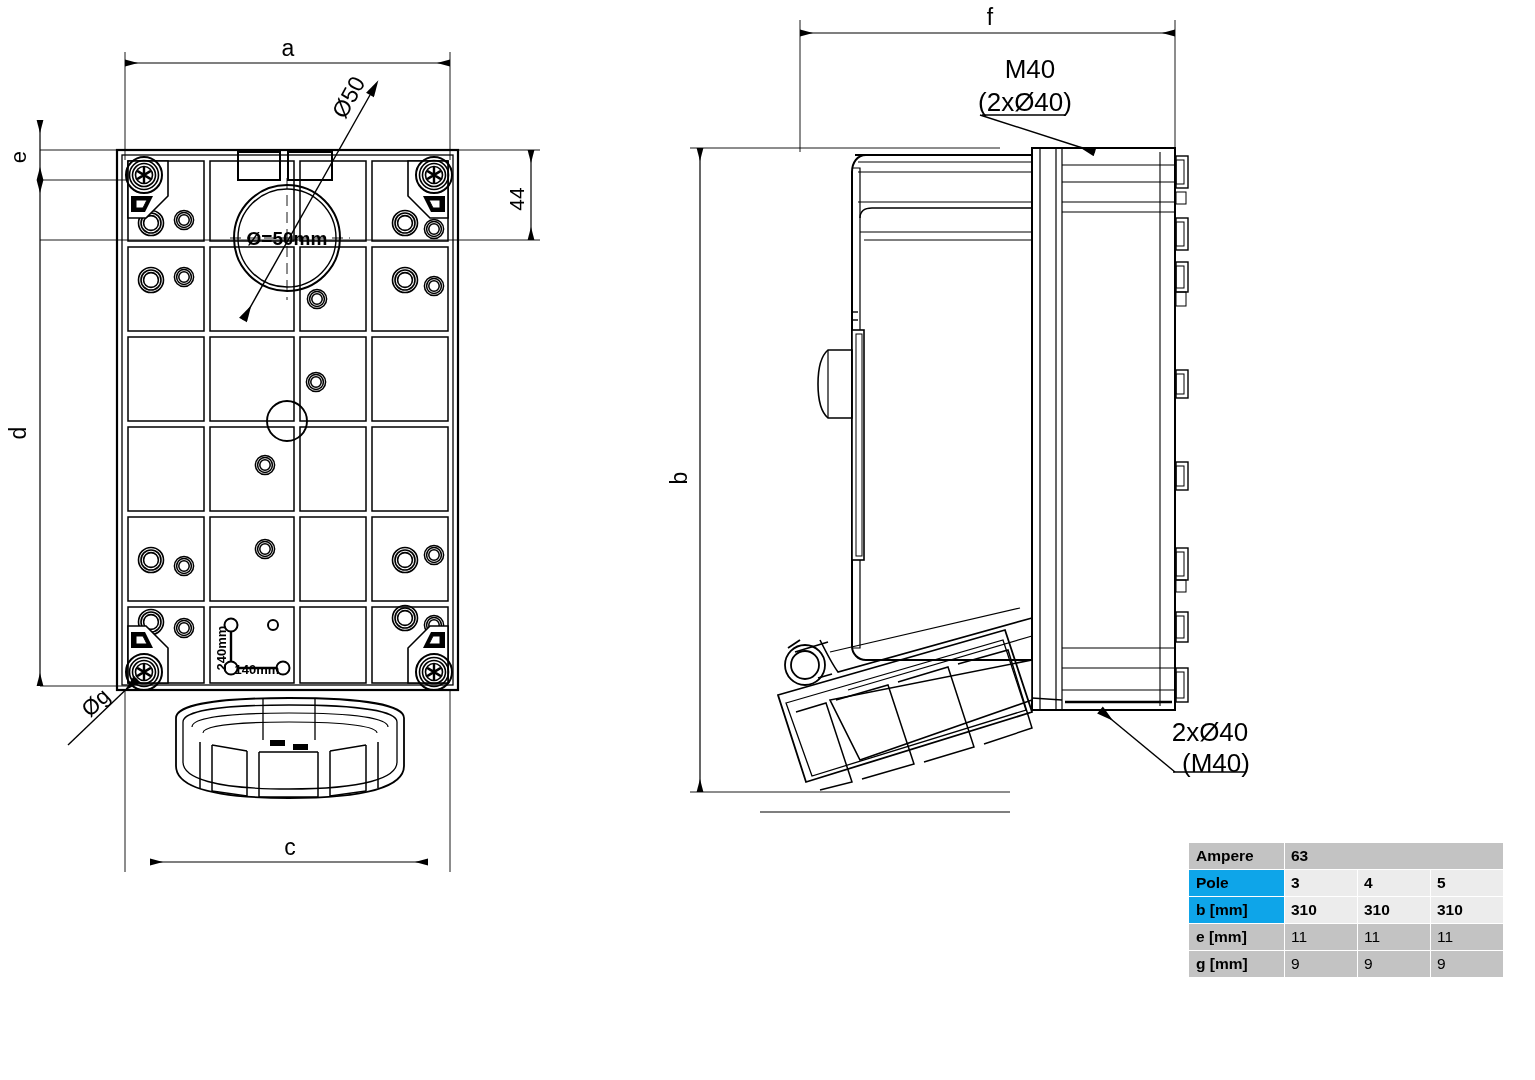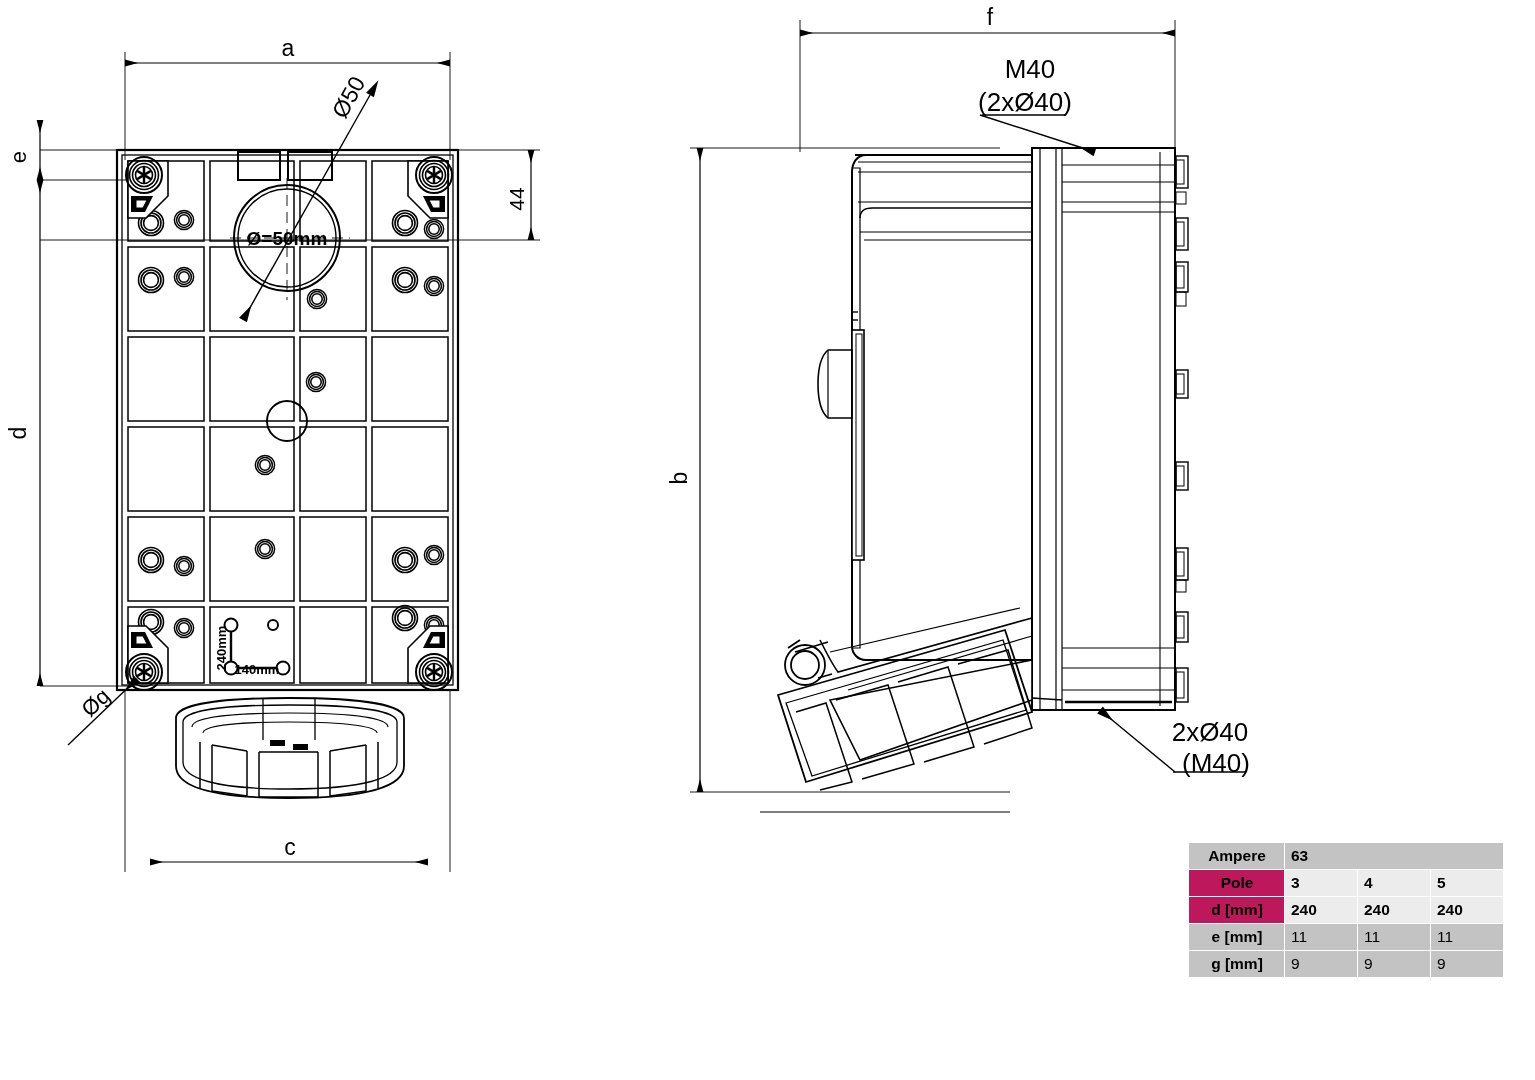--- a/index.html
+++ b/index.html
@@ -11,25 +11,25 @@
 
   
   #logo{position:absolute;left:278px;top:893px;width:760px;height:130px;}
   #logo svg{width:100%;height:100%;}
 
   
   #spec-table{position:absolute;left:1188px;top:842px;width:316px;
               border-collapse:collapse;font-size:15.5px;}
   #spec-table td{height:26px;padding:0 6px;border:1px solid #ffffff;
                  text-align:left;white-space:nowrap;line-height:26px;}
-  #spec-table td.lbl{text-align:center;font-weight:bold;width:82px;padding-left:7px;margin-top:44px;}
+  #spec-table td.lbl{text-align:left;font-weight:bold;width:82px;padding-left:7px;margin-top:44px;}
   .rowA td{background:#c3c3c3;}
   .rowB td{background:#ececec;}
   .rowA td.lbl{background:#c3c3c3;}
-  .rowB td.lbl{background:#be185d;}
+  .rowB td.lbl{background:#0ea5e9;}
   .bold td{font-weight:bold;}
 </style>
 </head>
 <body>
 
 <div class="stage">
 
 <svg id="drawing" width="1535" height="1080" viewBox="0 0 1535 1080">
   <defs>
     <marker id="arrIn" markerWidth="14" markerHeight="8" refX="13" refY="4" orient="auto" markerUnits="userSpaceOnUse">
@@ -386,24 +386,24 @@
           <td class="lbl">Ampere</td>
           <td colspan="3">63</td>
         </tr>
         <tr class="rowB bold">
           <td class="lbl">Pole</td>
           <td>3</td>
           <td>4</td>
           <td>5</td>
         </tr>
         <tr class="rowB bold">
-          <td class="lbl">d [mm]</td>
-          <td>240</td>
-          <td>240</td>
-          <td>240</td>
+          <td class="lbl">b [mm]</td>
+          <td>310</td>
+          <td>310</td>
+          <td>310</td>
         </tr>
         <tr class="rowA">
           <td class="lbl">e [mm]</td>
           <td>11</td>
           <td>11</td>
           <td>11</td>
         </tr>
         <tr class="rowA">
           <td class="lbl">g [mm]</td>
           <td>9</td>

